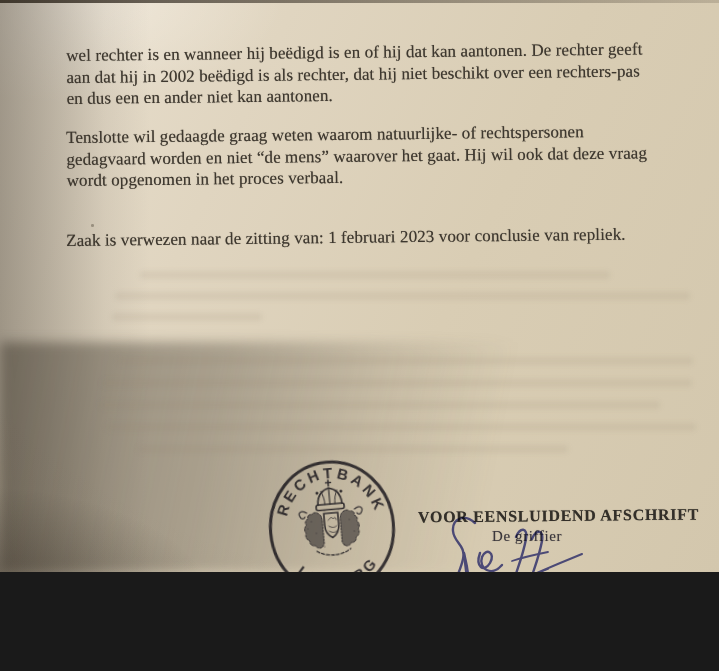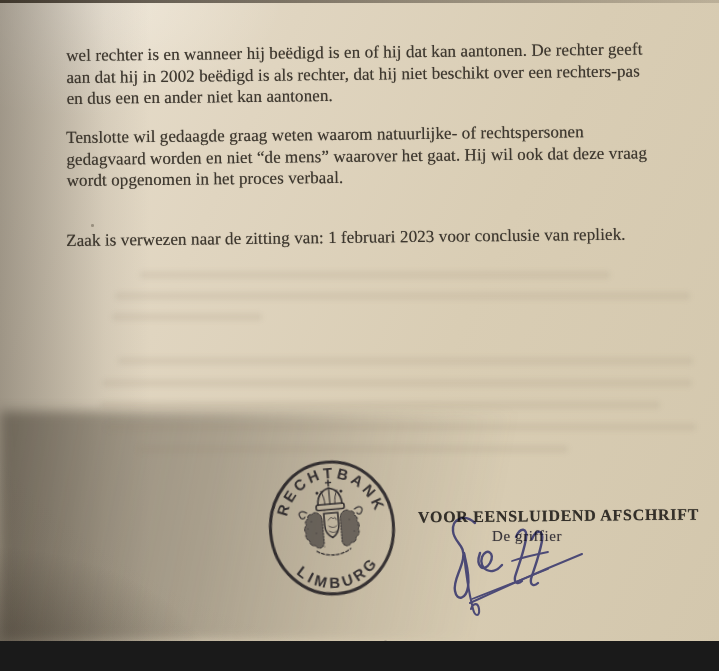--- a/index.html
+++ b/index.html
@@ -1,17 +1,17 @@
 <!DOCTYPE html>
 <html><head>
 <meta charset="utf-8">
 <style>
   html,body{margin:0;padding:0;background:#1a1a1a;}
   .photo{
-    position:relative;width:719px;height:641px;overflow:hidden;
+    position:relative;width:719px;height:572px;overflow:hidden;
     background:linear-gradient(115deg,#e9e0d0 0%,#e0d5c0 30%,#d9cdb4 60%,#d3c7ad 100%);
     font-family:"Liberation Serif", serif;
   }
   
   .shade{position:absolute;inset:0;pointer-events:none;}
   .shade.left-band{background:linear-gradient(to right, rgba(88,80,68,0.50) 0px, rgba(92,84,72,0.30) 55px, rgba(92,84,72,0.10) 105px, rgba(92,84,72,0) 150px);}
   .shade.topleft-glow{background:radial-gradient(ellipse 42% 26% at 10% 0%, rgba(255,250,242,0.45), rgba(255,250,242,0) 70%);}
   .shade.bottom-wedge{top:auto;bottom:0;height:230px;background:linear-gradient(101deg, rgba(66,59,48,0.52) 0%, rgba(70,63,52,0.34) 30%, rgba(70,63,52,0.12) 52%, rgba(70,63,52,0) 68%);filter:blur(6px);}
   .shade.corner-bl{background:radial-gradient(ellipse 45% 28% at -4% 106%, rgba(52,46,38,0.55), rgba(52,46,38,0) 75%);}
   .shade.vignette{background:radial-gradient(130% 110% at 70% 35%, rgba(0,0,0,0) 62%, rgba(92,78,58,0.14) 100%);}

